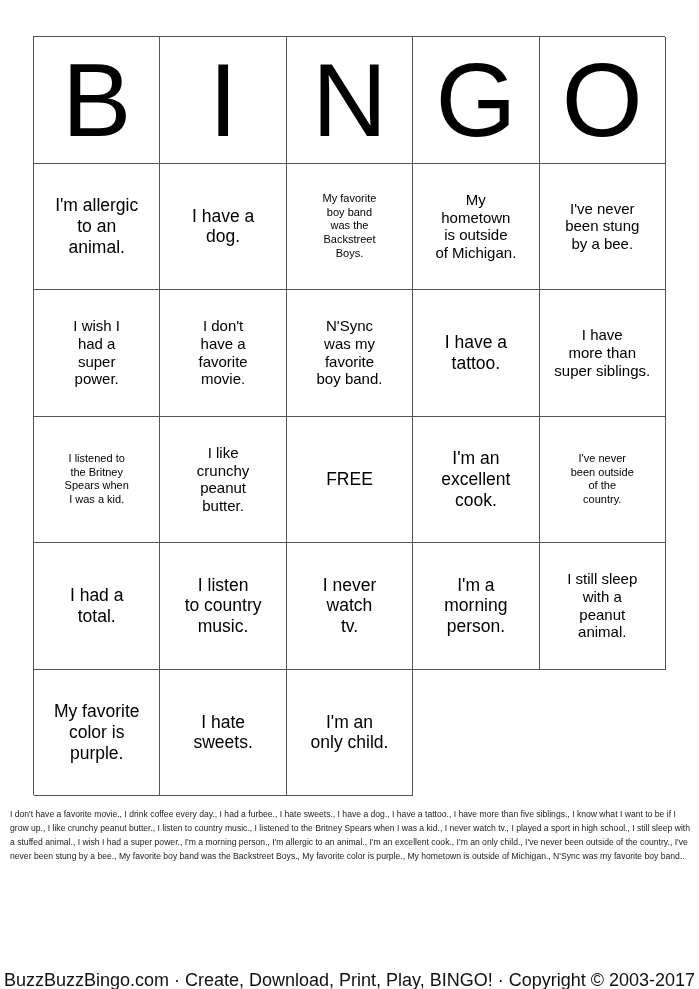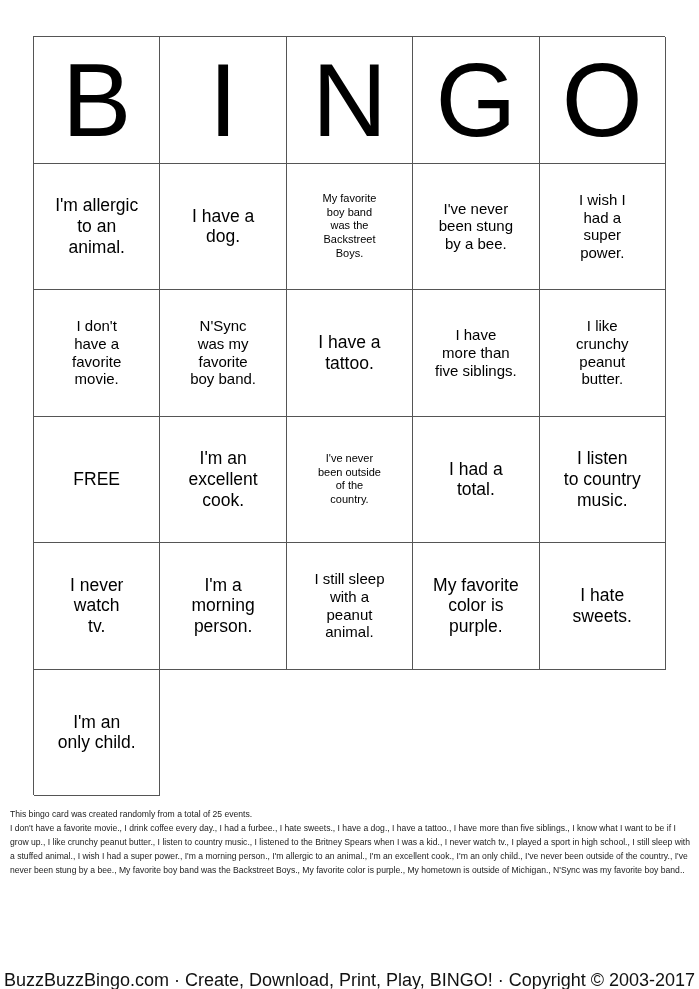--- a/index.html
+++ b/index.html
@@ -40,20 +40,26 @@
 dog.</span>
       </div>
       <div class="cell sz-s">
         <span>My favorite
 boy band
 was the
 Backstreet
 Boys.</span>
       </div>
       <div class="cell sz-m">
+        <span>My
+hometown
+is outside
+of Michigan.</span>
+      </div>
+      <div class="cell sz-m">
         <span>I've never
 been stung
 by a bee.</span>
       </div>
       <div class="cell sz-m">
         <span>I wish I
 had a
 super
 power.</span>
       </div>
@@ -69,21 +75,27 @@
 favorite
 boy band.</span>
       </div>
       <div class="cell sz-l">
         <span>I have a
 tattoo.</span>
       </div>
       <div class="cell sz-m">
         <span>I have
 more than
-five siblings.</span>
+super siblings.</span>
+      </div>
+      <div class="cell sz-s">
+        <span>I listened to
+the Britney
+Spears when
+I was a kid.</span>
       </div>
       <div class="cell sz-m">
         <span>I like
 crunchy
 peanut
 butter.</span>
       </div>
       <div class="cell sz-l">
         <span>FREE</span>
       </div>
@@ -133,17 +145,16 @@
 sweets.</span>
       </div>
       <div class="cell sz-l">
         <span>I'm an
 only child.</span>
       </div>
     </div>
 </div>
 
 <div class="note">
-  <p>This bingo card was created randomly from a total of 25 events.</p>
   <p>I don't have a favorite movie., I drink coffee every day., I had a furbee., I hate sweets., I have a dog., I have a tattoo., I have more than five siblings., I know what I want to be if I grow up., I like crunchy peanut butter., I listen to country music., I listened to the Britney Spears when I was a kid., I never watch tv., I played a sport in high school., I still sleep with a stuffed animal., I wish I had a super power., I'm a morning person., I'm allergic to an animal., I'm an excellent cook., I'm an only child., I've never been outside of the country., I've never been stung by a bee., My favorite boy band was the Backstreet Boys., My favorite color is purple., My hometown is outside of Michigan., N'Sync was my favorite boy band..</p>
 </div>
 
 <div class="footer">BuzzBuzzBingo.com · Create, Download, Print, Play, BINGO! · Copyright © 2003-2017 · All rights reserved</div>
 
 </body></html>

